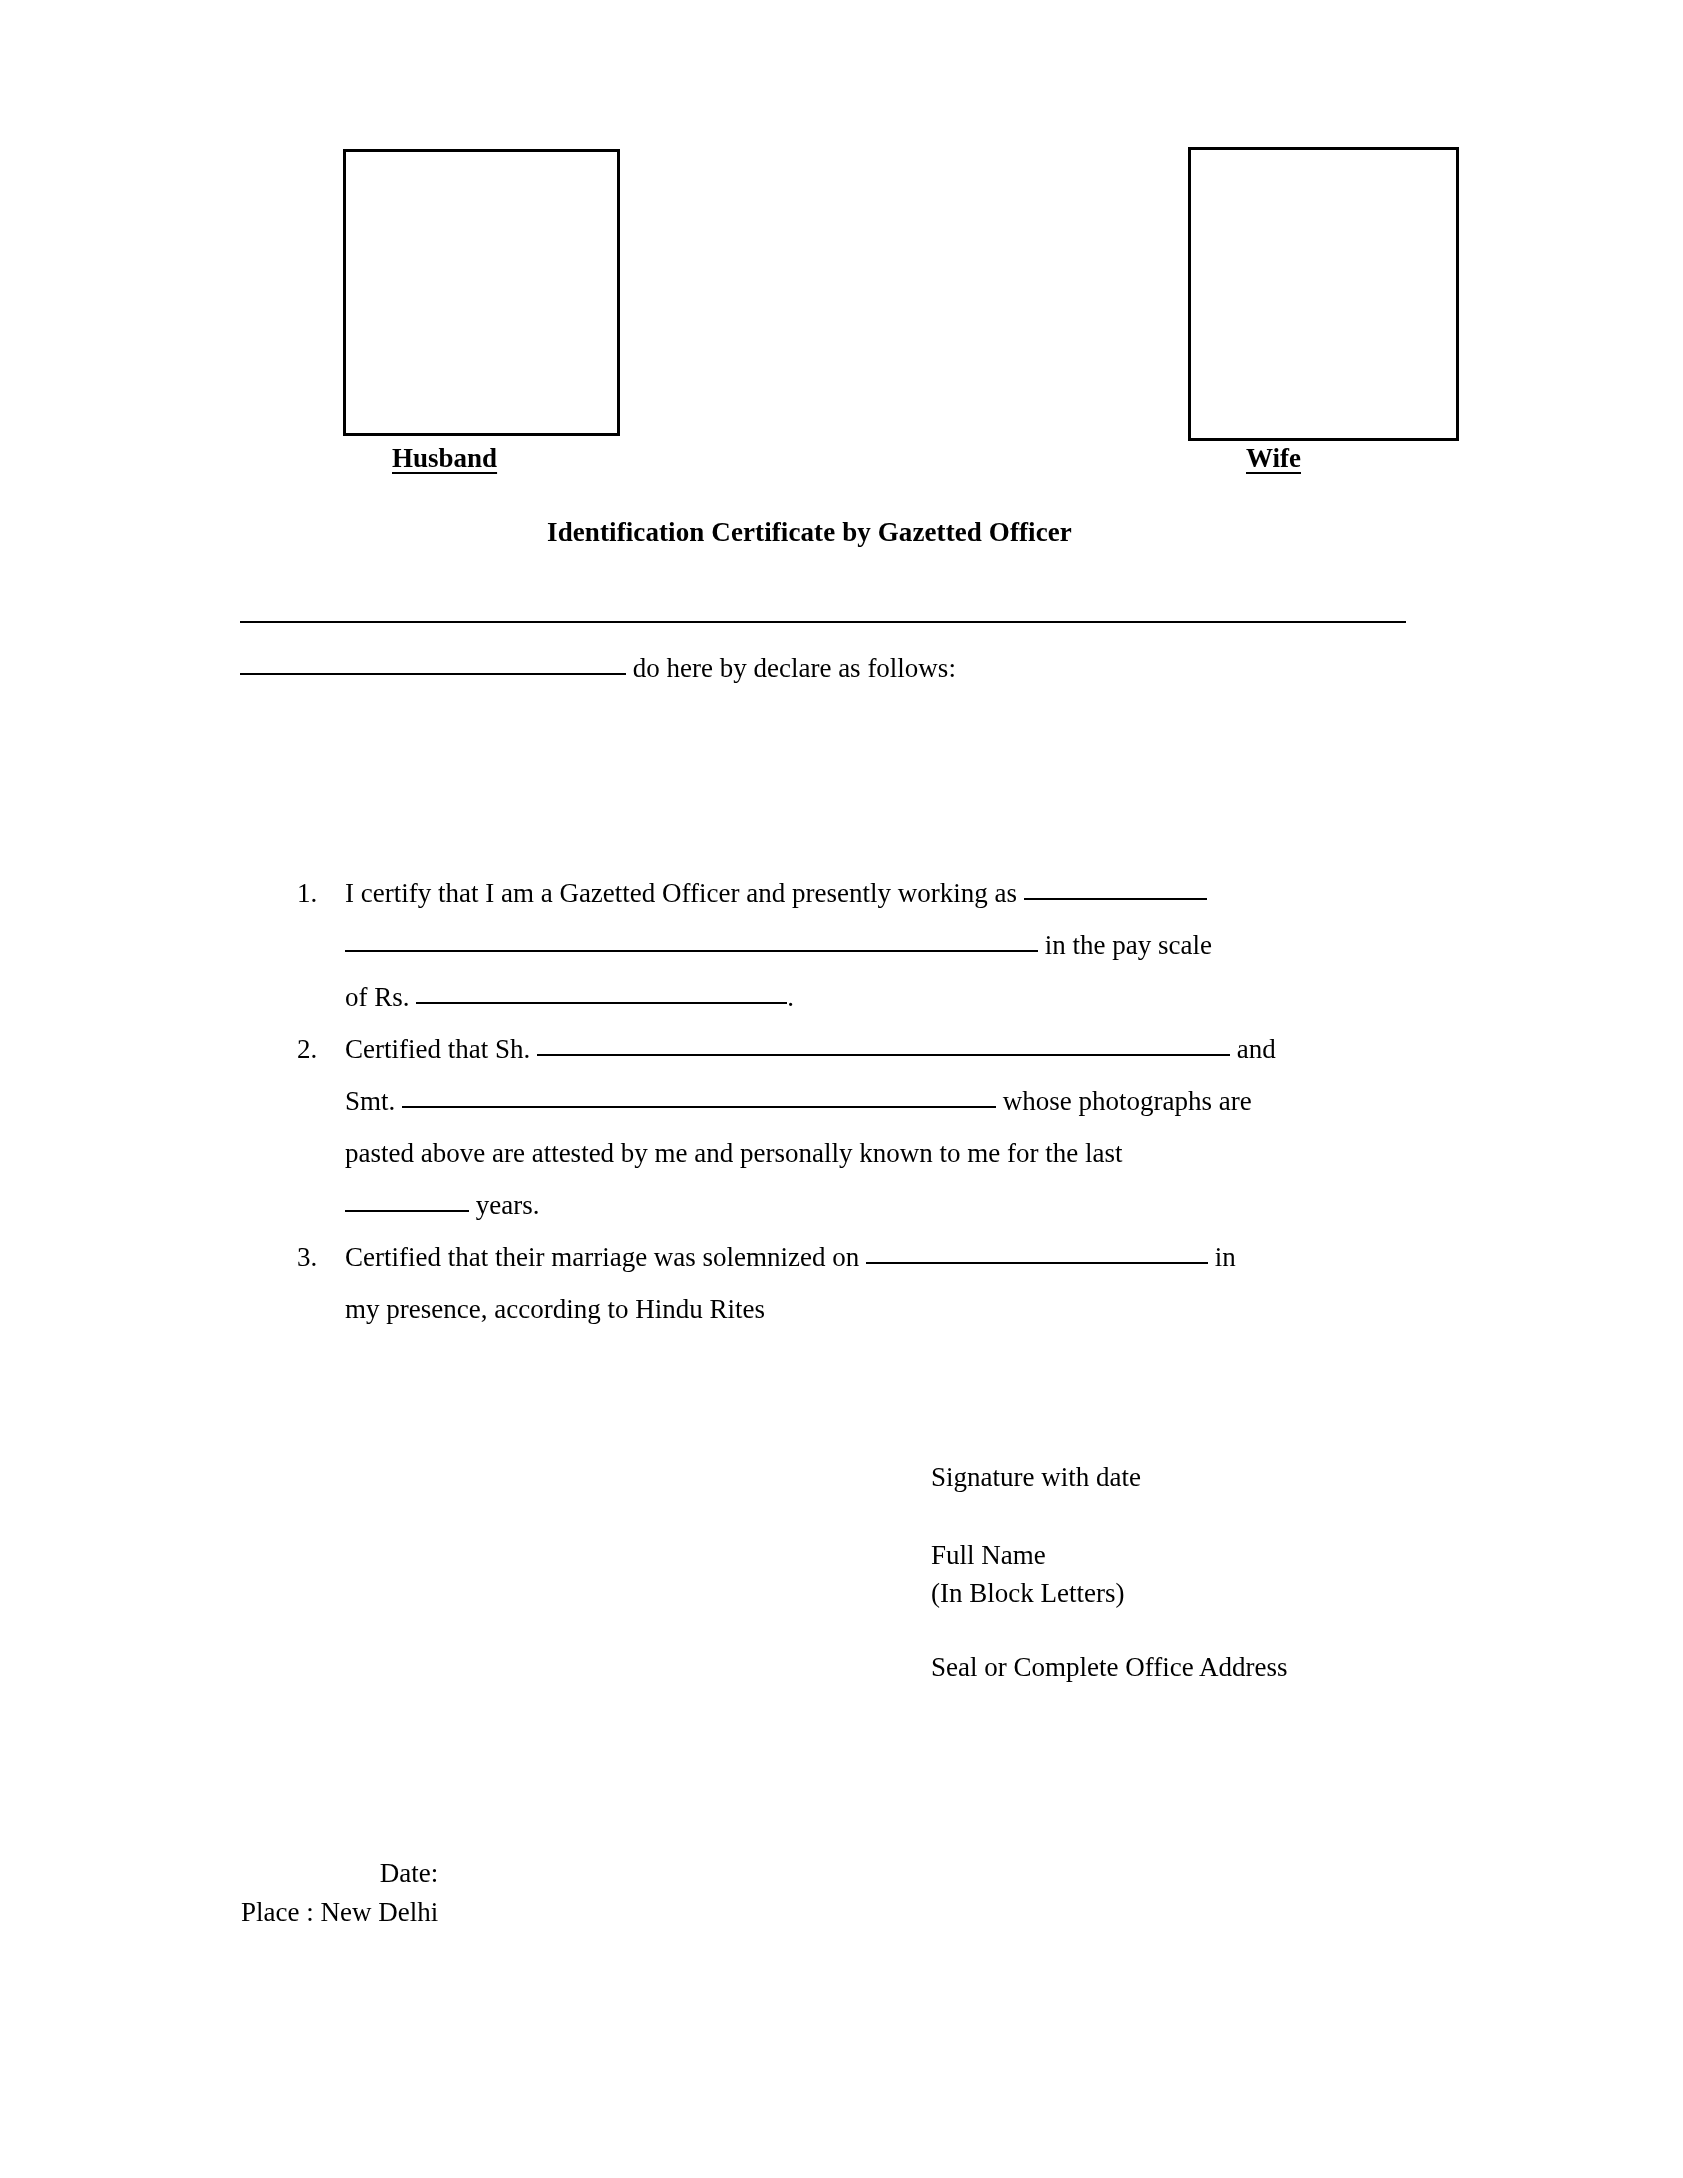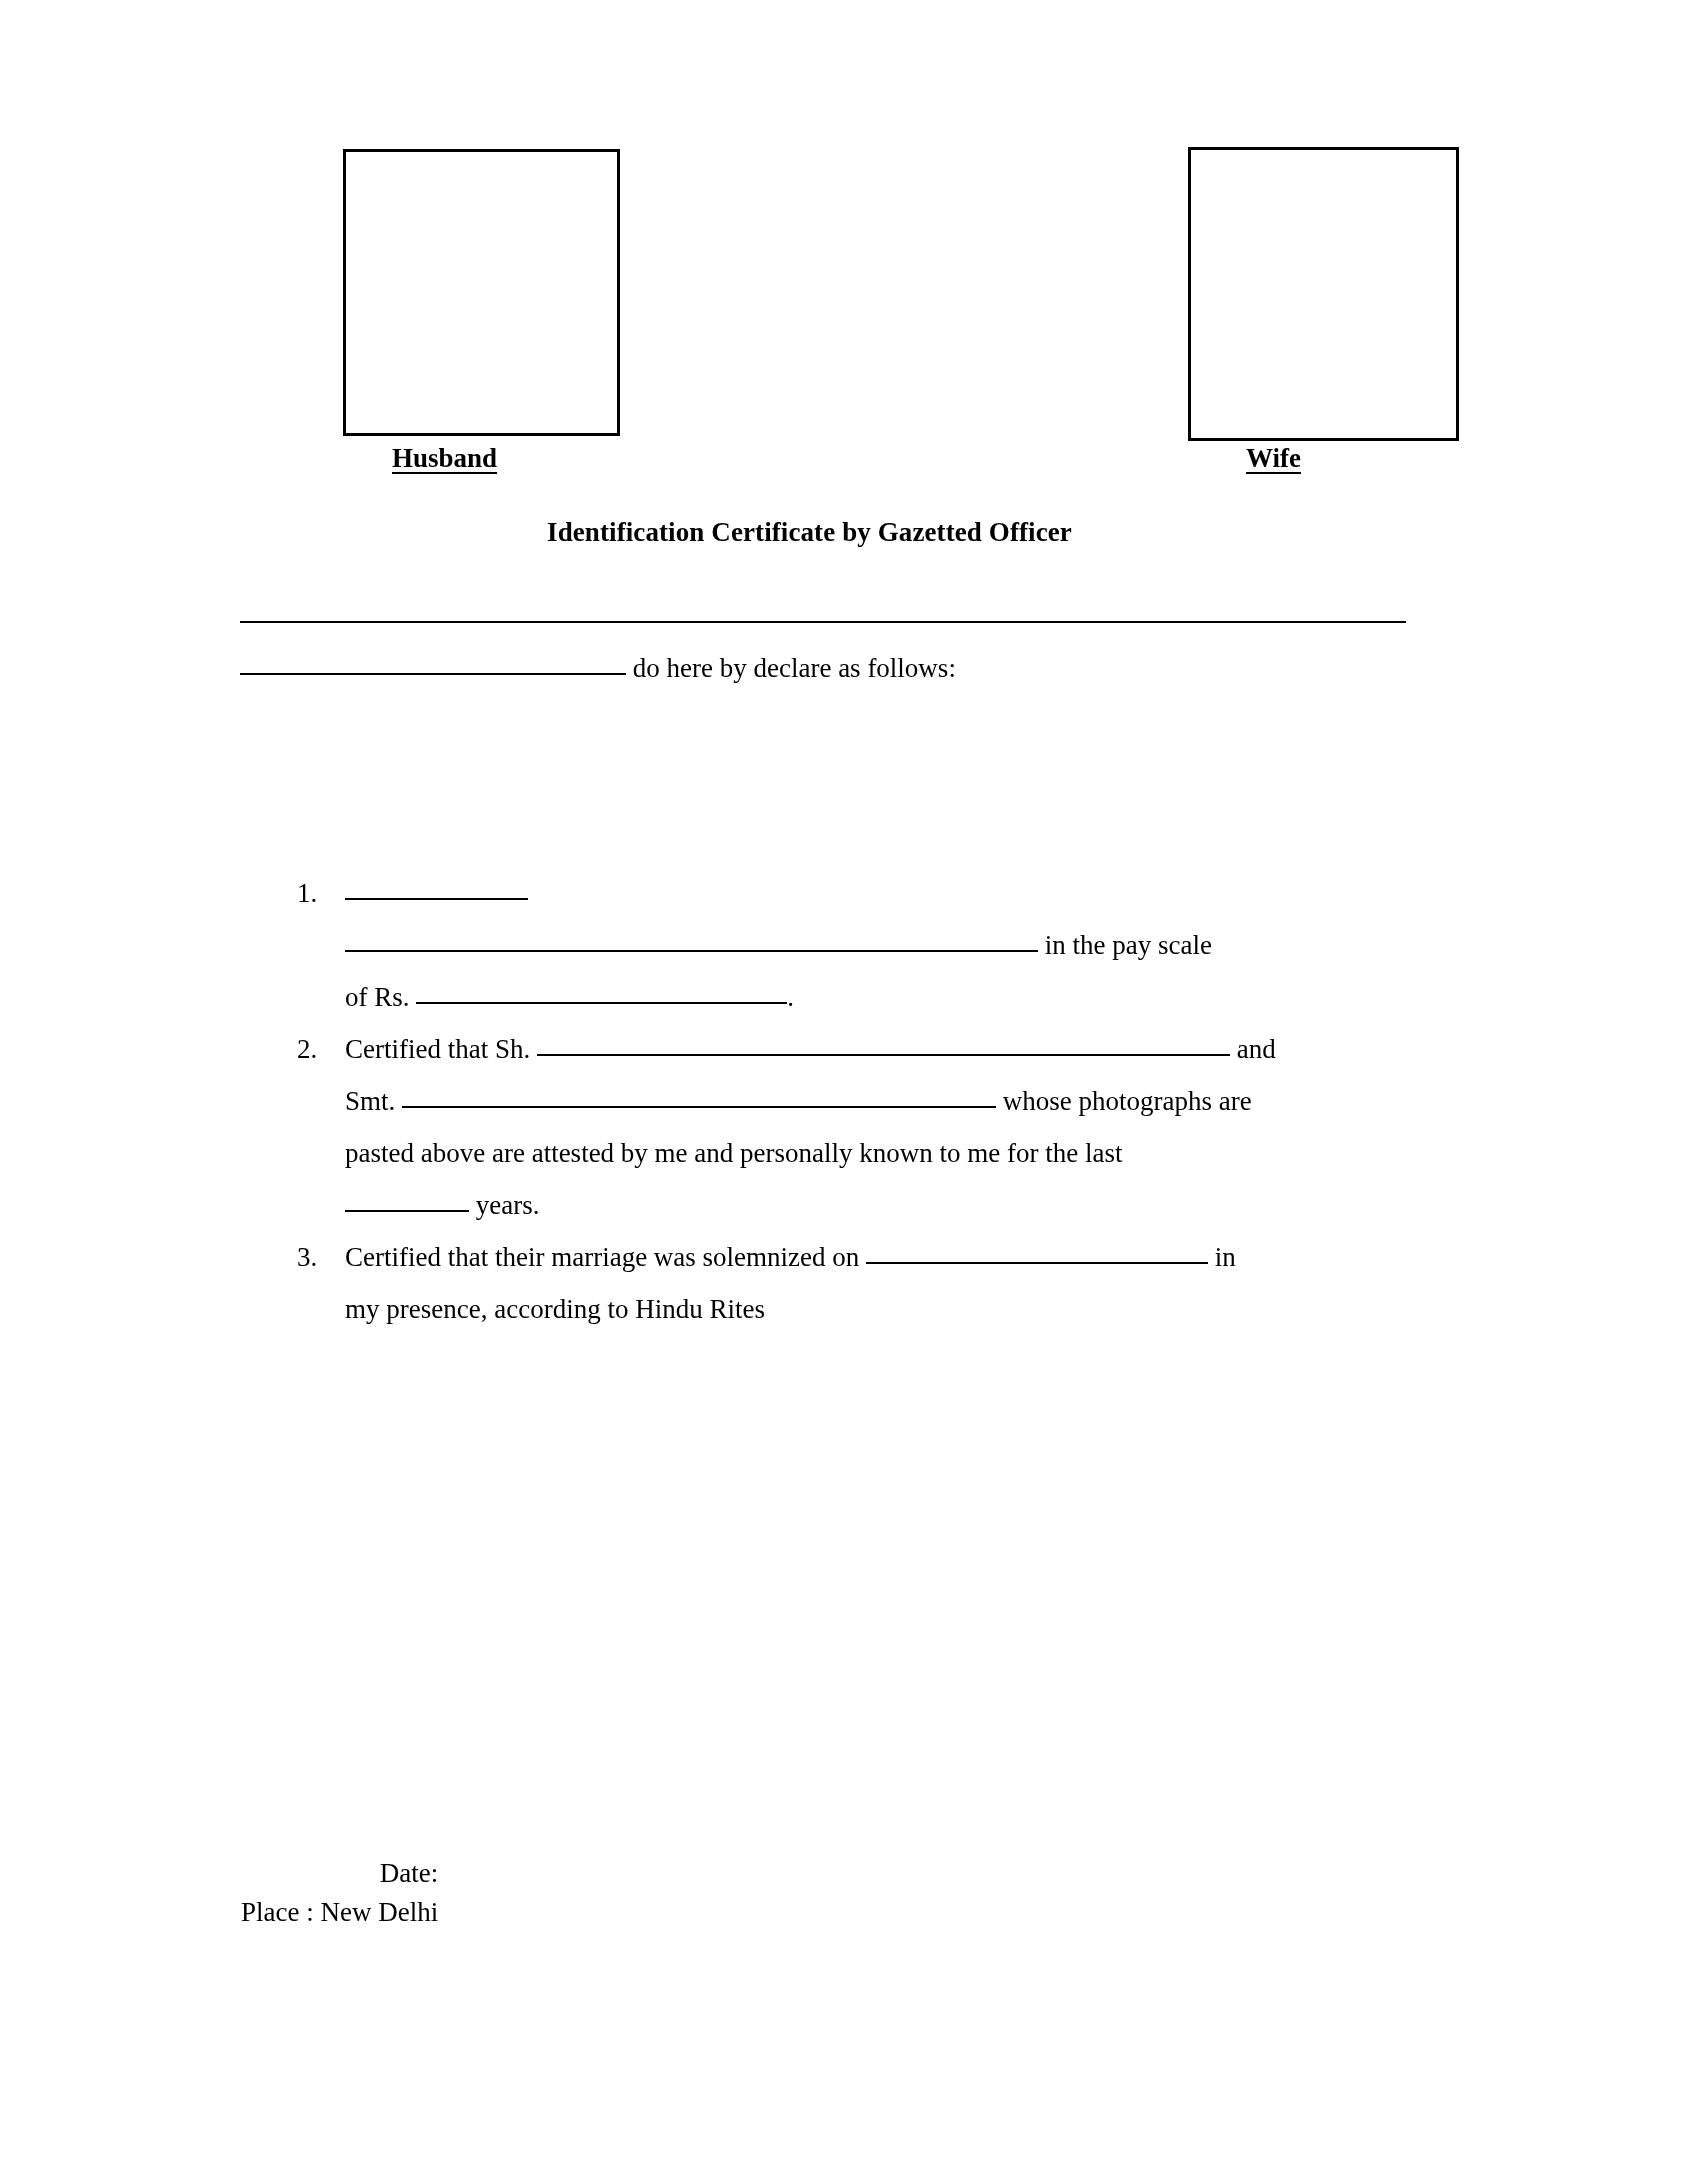--- a/index.html
+++ b/index.html
@@ -204,21 +204,21 @@
     <div class="ln2"><span class="blank b-address"></span></div>
 
     <div class="ln3"><span class="blank b-address2"></span> <span>do here by declare as follows:</span></div>
   </div>
 
   <div class="clauses">
 
     <div class="clause">
       <span class="clause-num">1.</span>
 
-      <p class="nowrapline"> <span class="blank b-working"></span></p>
+      <p class="nowrapline"><span>I certify that I am a Gazetted Officer and presently working as</span> <span class="blank b-working"></span></p>
 
       <p class="nowrapline"><span class="blank b-post"></span> <span>in the pay scale</span></p>
 
       <p class="nowrapline"><span>of Rs.</span> <span class="blank b-payscale"></span><span>.</span></p>
     </div>
 
     <div class="clause">
       <span class="clause-num">2.</span>
 
       <p class="nowrapline"><span>Certified that Sh.</span> <span class="blank b-sh"></span> <span>and</span></p>
@@ -233,20 +233,34 @@
     <div class="clause">
       <span class="clause-num">3.</span>
 
       <p class="nowrapline"><span>Certified that their marriage was solemnized on</span> <span class="blank b-marrdate"></span> <span>in</span></p>
 
       <p><span>my presence, according to Hindu Rites</span></p>
     </div>
 
   </div>
 
+  <div class="signature-block">
+
+    <div class="sig-line">Signature with date</div>
+
+    <div class="sig-gap-1"></div>
+
+    <div class="sig-line">Full Name</div>
+
+    <div class="sig-line">(In Block Letters)</div>
+
+    <div class="sig-gap-2"></div>
+
+    <div class="sig-line">Seal or Complete Office Address</div>
+  </div>
 
   <div class="footer-left">
     <div>Date:</div>
     <div>Place : New Delhi</div>
   </div>
 
 
 </div>
 
 

